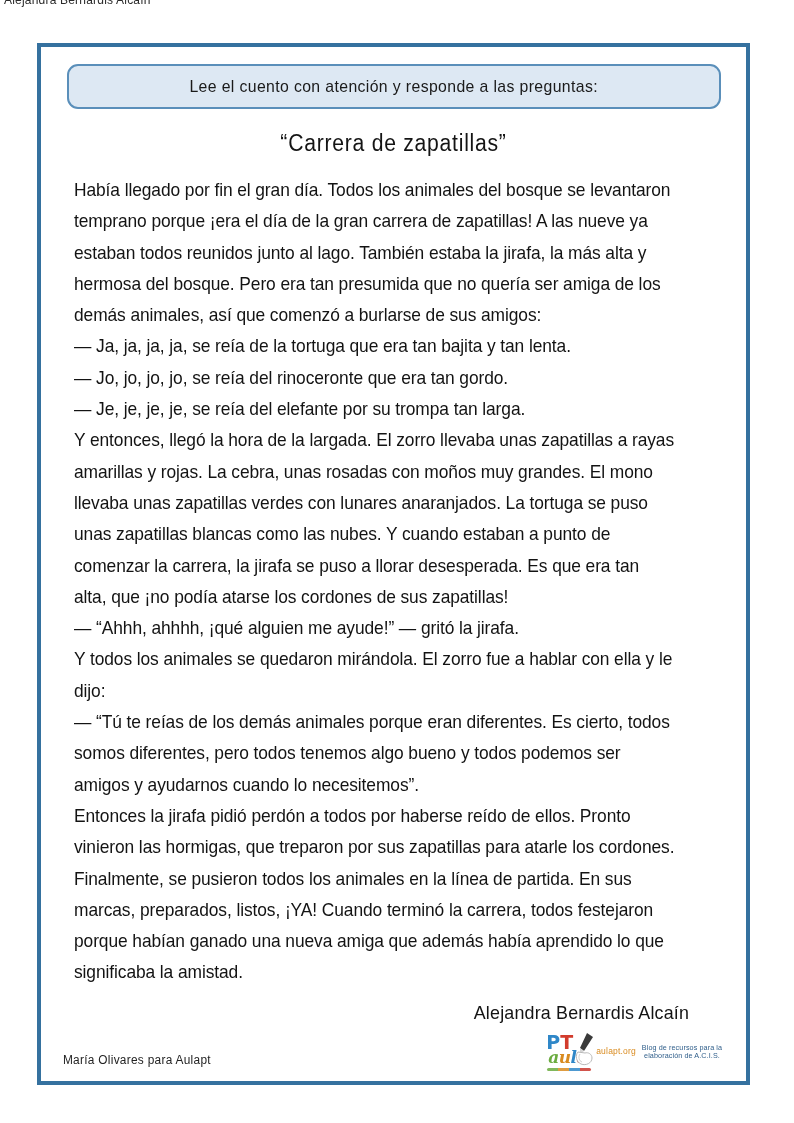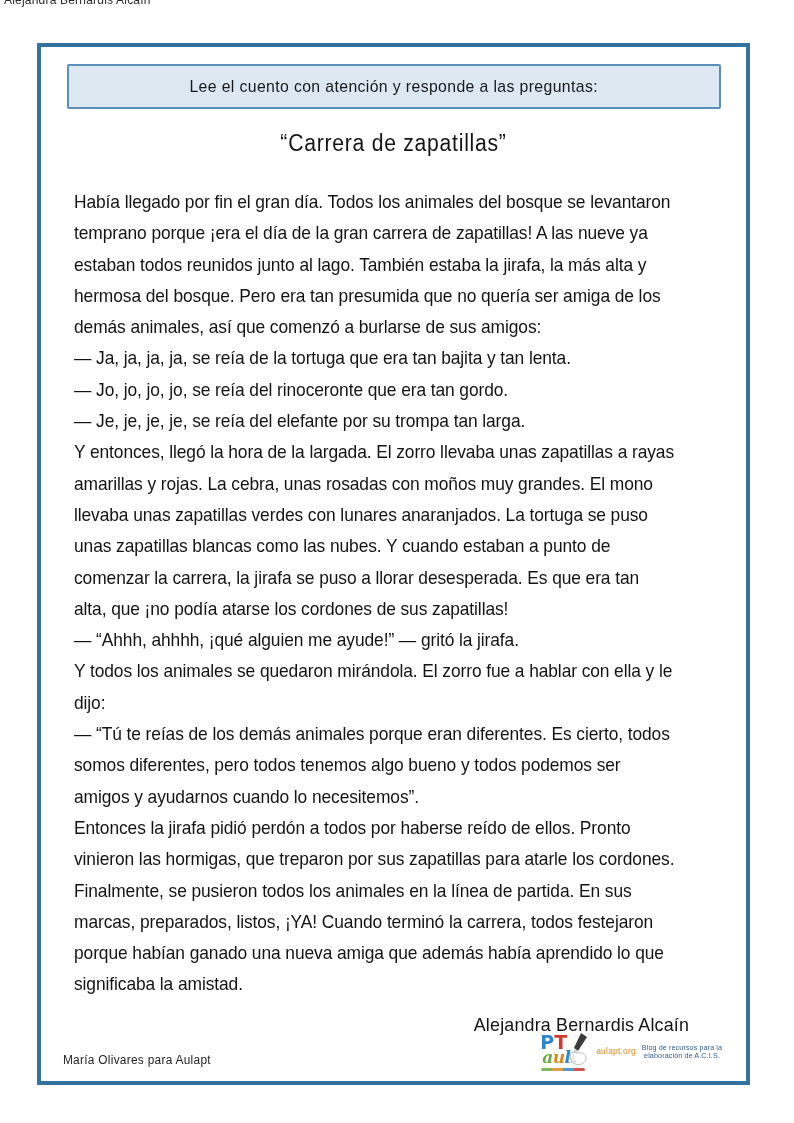--- a/index.html
+++ b/index.html
@@ -52,21 +52,21 @@
     box-sizing: border-box;
   }
 
   
   .instruction-banner {
     margin: 0 auto;
     width: 654px;
     height: 45px;
     background: #dde8f3;
     border: 2px solid #5a8fba;
-    border-radius: 2px;
+    border-radius: 11px;
     display: flex;
     align-items: center;
     justify-content: center;
     box-sizing: border-box;
   }
   .instruction-text {
     font-family: "Liberation Sans", sans-serif;
     font-size: 17px;
     color: #1a1a1a;
     letter-spacing: .4px;
@@ -80,21 +80,21 @@
     font-family: "Liberation Sans", sans-serif;
     font-size: 23px;
     color: #141414;
     letter-spacing: .8px;
     margin-top: 21px;
     transform: scaleX(0.92);
   }
 
   
   .story-body {
-    margin-top: 29px;
+    margin-top: 17px;
     padding: 0 5px 0 7px;
   }
   .story-line {
     font-family: "Liberation Sans", sans-serif;
     font-size: 18.6px;
     line-height: 31.3px;
     color: #131313;
     letter-spacing: -0.1px;
     white-space: nowrap;
     transform: scaleX(0.935);
@@ -132,21 +132,20 @@
     font-size: 12.5px;
     color: #232323;
     letter-spacing: .3px;
     padding-bottom: 6px;
     transform: scaleX(0.95);
   }
 
   .footer-logo {
     display: flex;
     align-items: center;
-    gap: 6px;
     padding-bottom: 1px;
     justify-content: flex-end;
   }
   .logo-mark {
     position: relative;
     width: 52px;
     height: 40px;
   }
   .logo-pt {
     position: absolute;

